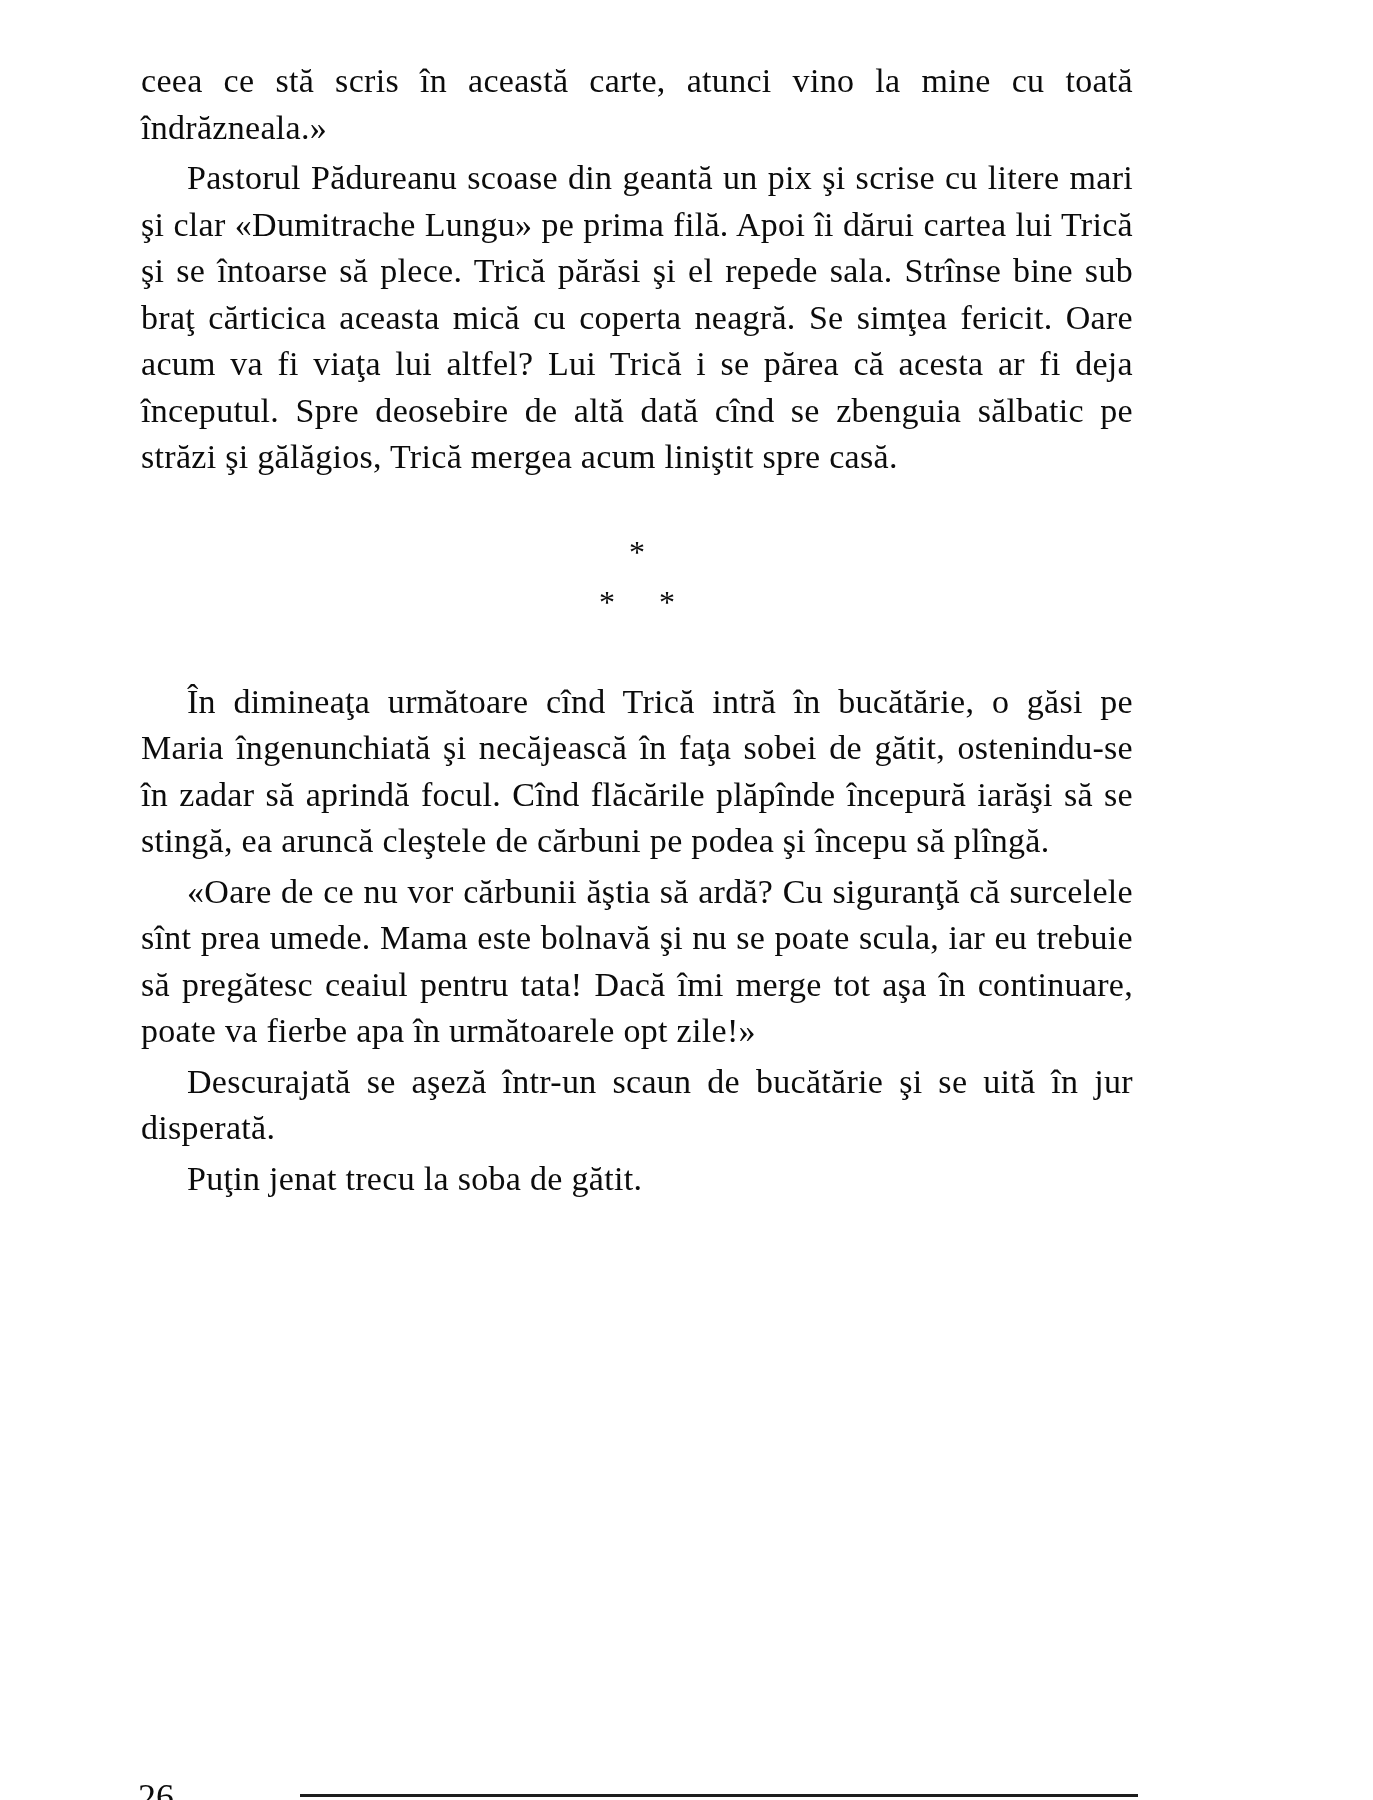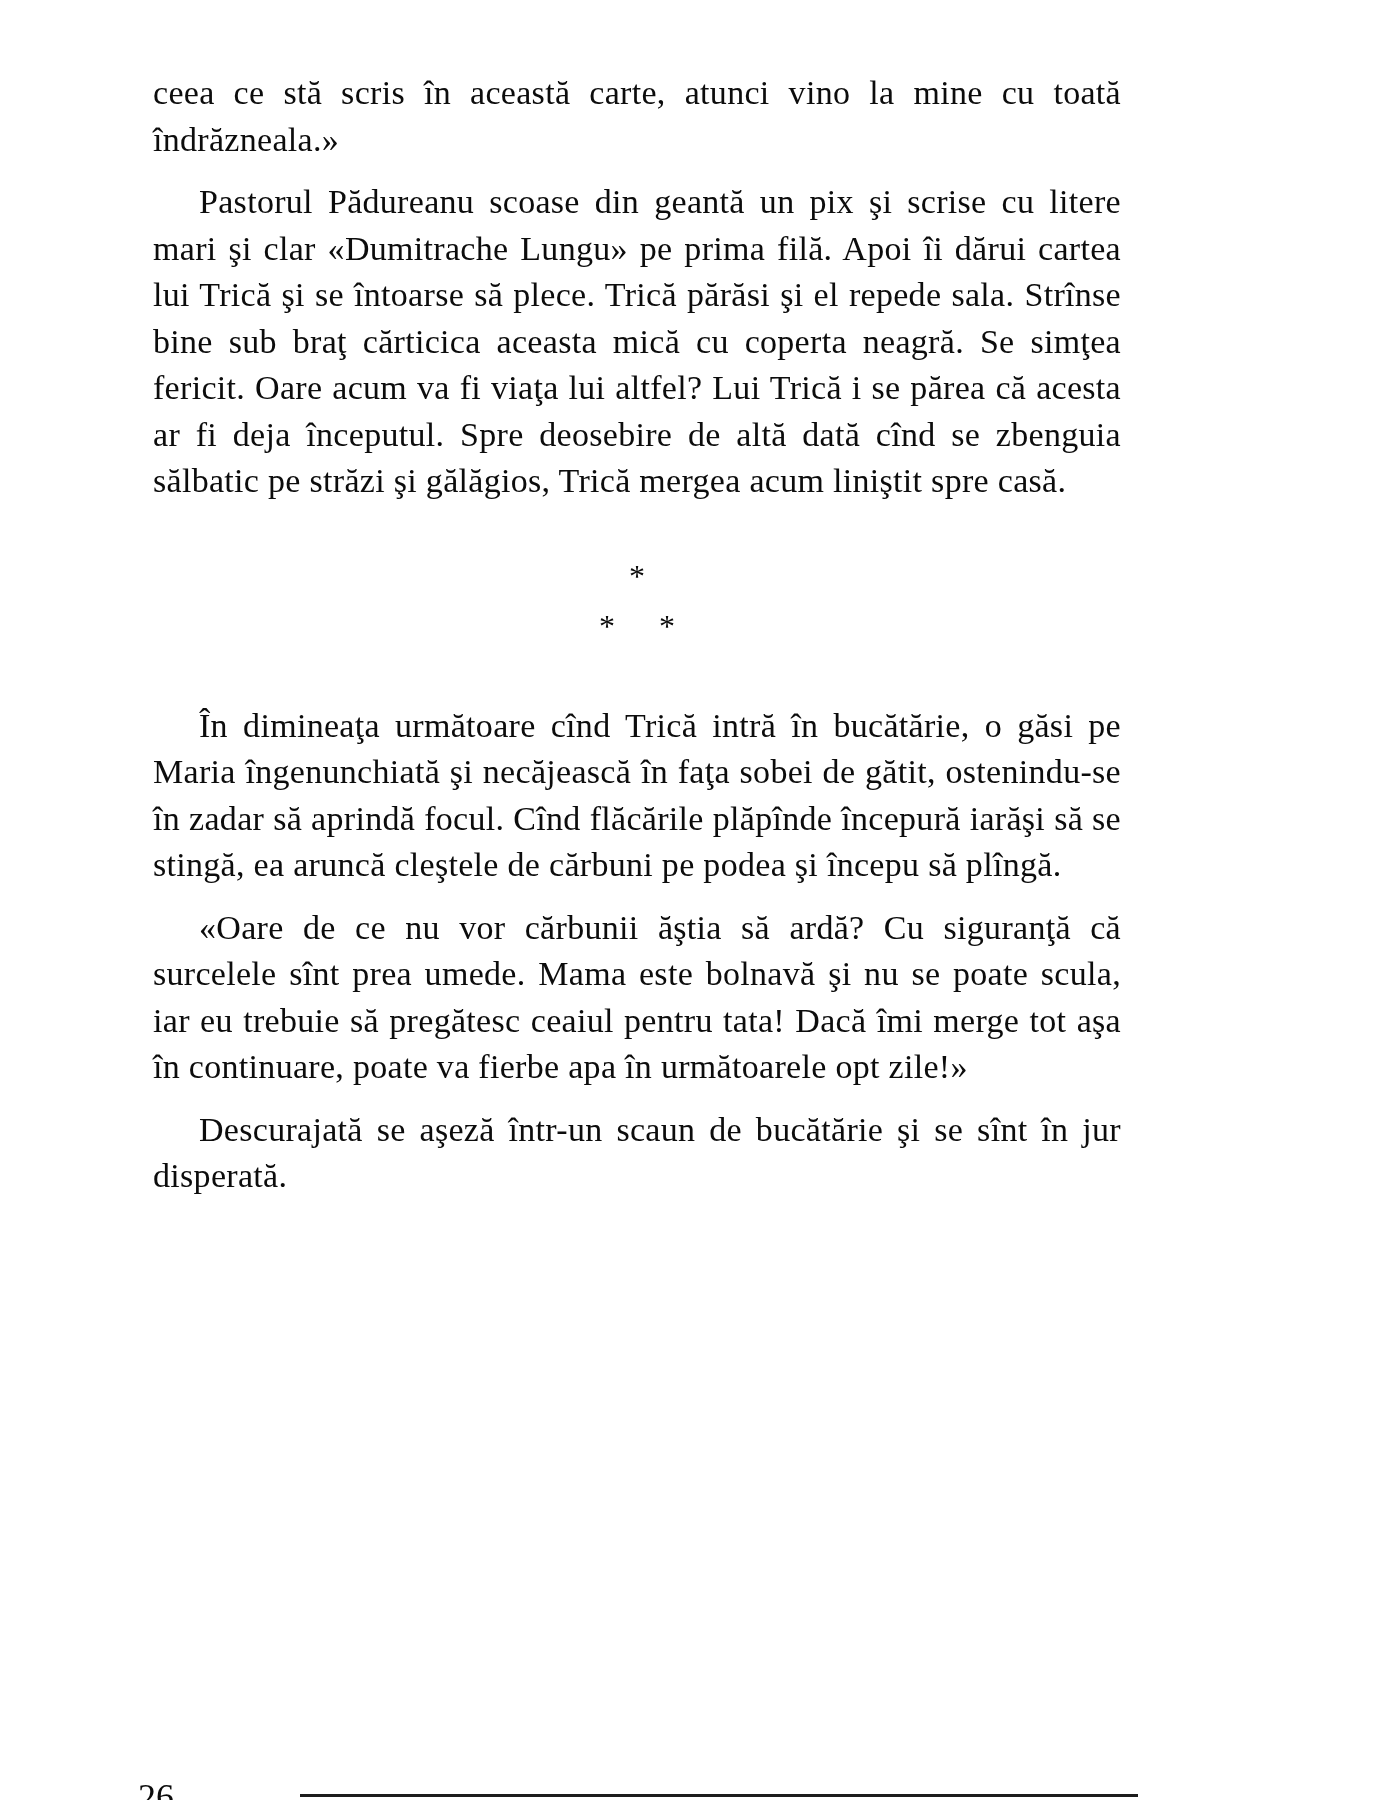--- a/index.html
+++ b/index.html
@@ -20,21 +20,21 @@
     position: absolute;
     left: 137px;
     top: 54px;
     width: 1000px;
     font-size: 34px;
     line-height: 46.5px;
     text-align: justify;
     letter-spacing: 0.3px;
   }
   .textblock p {
-    margin: 16px;
+    margin: 4px;
     padding: 0;
   }
   .textblock p.indent {
     text-indent: 46px;
   }
   .separator {
     margin: 46px 0 52px 0;
     text-align: center;
     font-size: 32px;
     line-height: 50px;
@@ -76,23 +76,24 @@
 
     <div class="separator">
       <span class="sep-line sep-line1">*</span>
       <span class="sep-line sep-line2">* *</span>
     </div>
 
     <p class="indent">În dimineaţa următoare cînd Trică intră în bucătărie, o găsi pe Maria îngenunchiată şi necăjească în faţa sobei de gătit, ostenindu-se în zadar să aprindă focul. Cînd flăcările plăpînde începură iarăşi să se stingă, ea aruncă cleştele de cărbuni pe podea şi începu să plîngă.</p>
 
     <p class="indent">«Oare de ce nu vor cărbunii ăştia să ardă? Cu siguranţă că surcelele sînt prea umede. Mama este bolnavă şi nu se poate scula, iar eu trebuie să pregătesc ceaiul pentru tata! Dacă îmi merge tot aşa în continuare, poate va fierbe apa în următoarele opt zile!»</p>
 
-    <p class="indent">Descurajată se aşeză într-un scaun de bucătărie şi se sînt în jur disperată.</p>
+    <p class="indent">Descurajată se aşeză într-un scaun de bucătărie şi se uită în jur disperată.</p>
 
 
+    <p class="indent">Puţin jenat trecu la soba de gătit.</p>
 
   </div>
 
   <div class="page-number">26</div>
 
   <div class="bottom-rule"></div>
 
 </div>
 
 </body></html>

